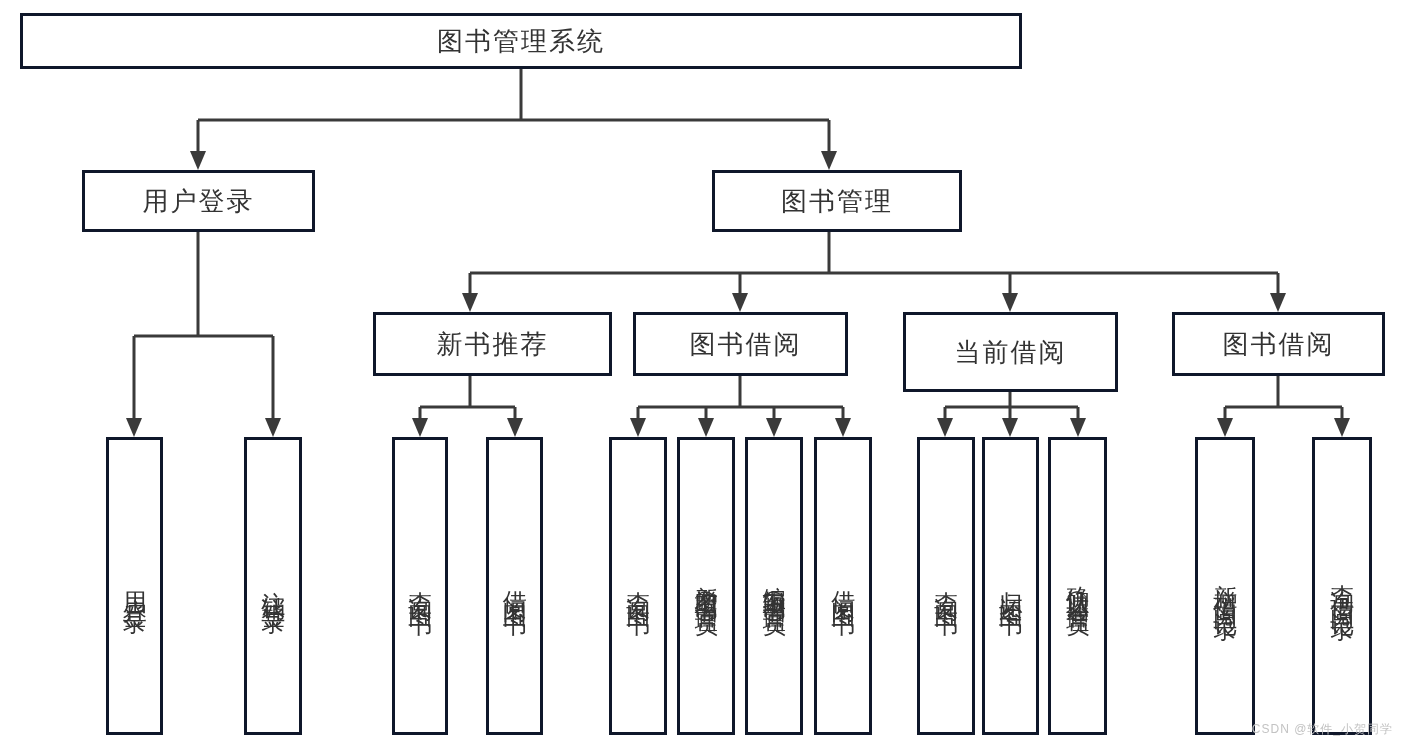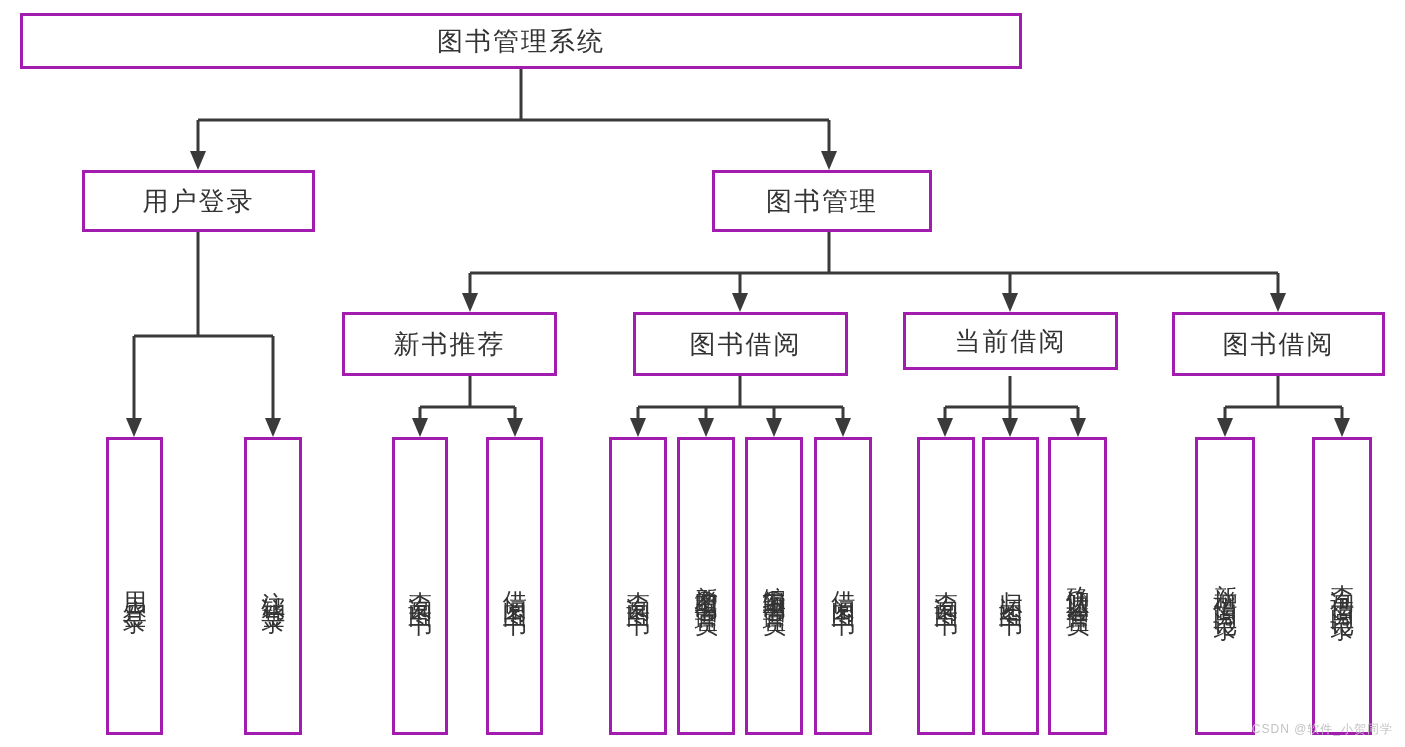--- a/index.html
+++ b/index.html
@@ -13,21 +13,21 @@
     overflow: hidden;
   }
   .lines {
     position: absolute;
     left: 0; top: 0;
     width: 1405px; height: 747px;
   }
   .box {
     position: absolute;
     background: #ffffff;
-    border: 3px solid #a21caf;
+    border: 3px solid #0f172a;
     color: #333333;
     display: flex;
     align-items: center;
     justify-content: center;
     text-align: center;
   }
   .h-label { font-size: 26px; letter-spacing: 2px; white-space: nowrap; }
   .leaf .v-label {
     writing-mode: vertical-rl;
     text-orientation: mixed;
@@ -91,31 +91,31 @@
     </g>
   </svg>
 
   <div class="box" style="left:20px; top:13px; width:1002px; height:56px;">
     <span class="h-label">图书管理系统</span>
   </div>
 
   <div class="box" style="left:82px; top:170px; width:233px; height:62px;">
     <span class="h-label">用户登录</span>
   </div>
-  <div class="box" style="left:712px; top:170px; width:220px; height:62px;font-family:Liberation Serif, serif;">
+  <div class="box" style="left:712px; top:170px; width:250px; height:62px;font-family:Liberation Serif, serif;">
     <span class="h-label">图书管理</span>
   </div>
 
-  <div class="box" style="left:342px; top:312px; width:215px; height:64px;">
+  <div class="box" style="left:373px; top:312px; width:239px; height:64px;">
     <span class="h-label">新书推荐</span>
   </div>
   <div class="box" style="left:633px; top:312px; width:215px; height:64px;padding-left:10px;">
     <span class="h-label">图书借阅</span>
   </div>
-  <div class="box" style="left:903px; top:312px; width:215px; height:58px;">
+  <div class="box" style="left:903px; top:312px; width:215px; height:80px;">
     <span class="h-label">当前借阅</span>
   </div>
   <div class="box" style="left:1172px; top:312px; width:213px; height:64px;">
     <span class="h-label">图书借阅</span>
   </div>
 
   <div class="box leaf" style="left:106px; top:437px; width:57px; height:298px;">
     <span class="v-label">用户登录</span>
   </div>
   <div class="box leaf" style="left:244px; top:437px; width:58px; height:298px;">

